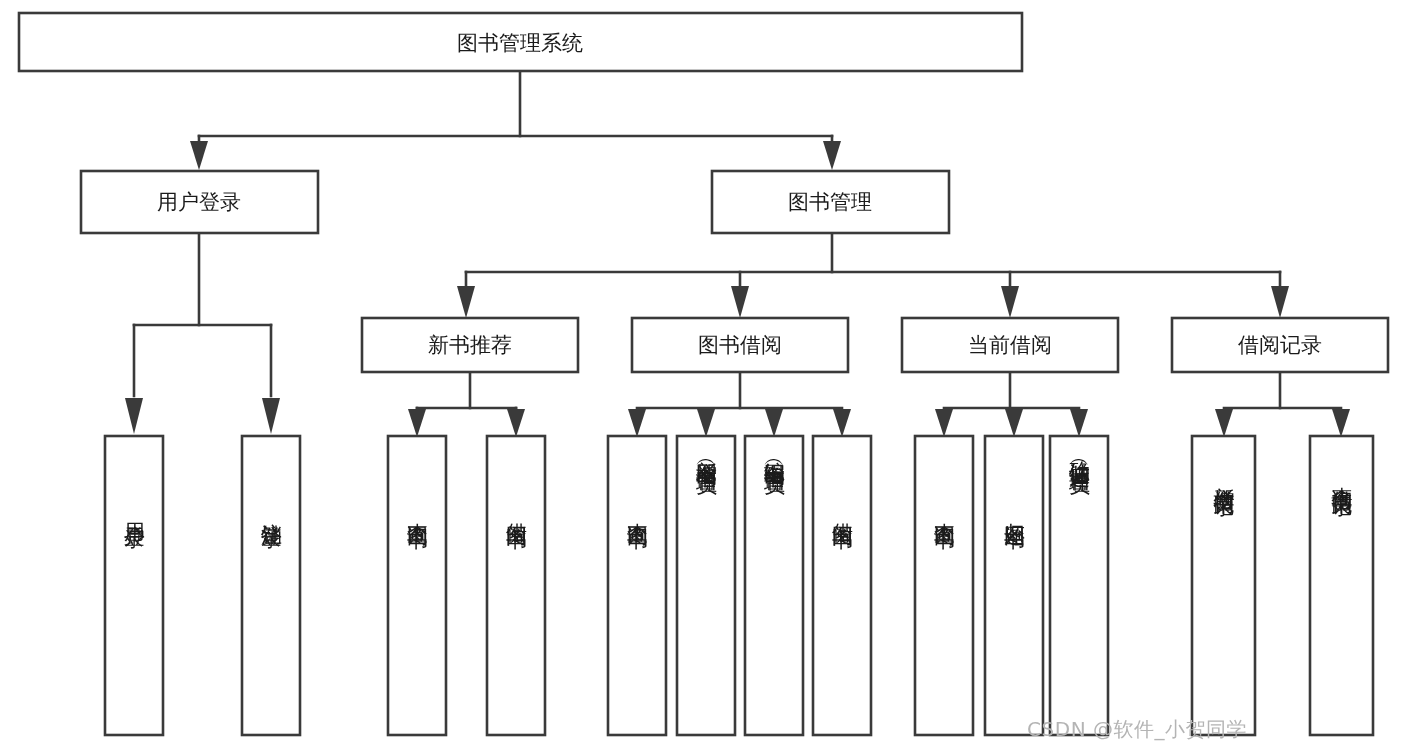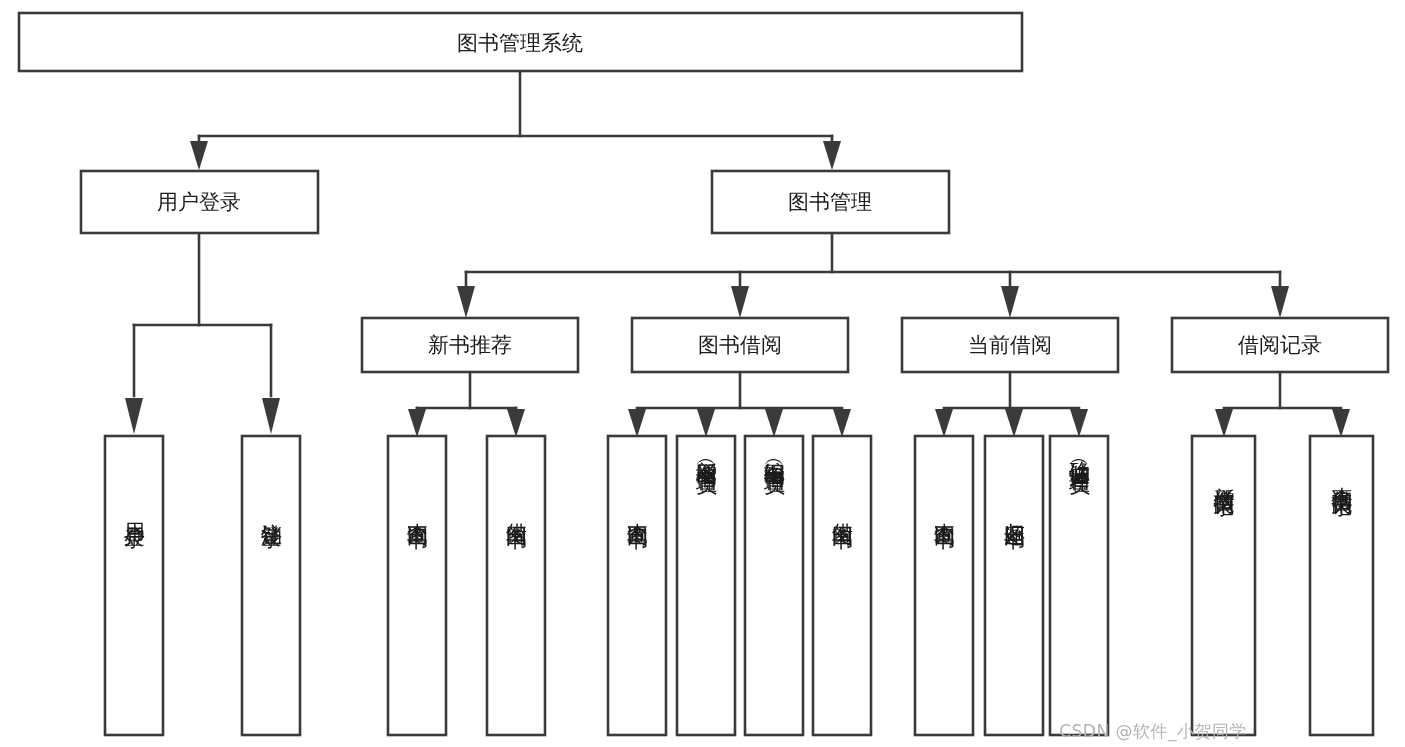--- a/index.html
+++ b/index.html
@@ -62,21 +62,21 @@
     line-height: 1.0;
     letter-spacing: 2px;
     color: #1b1b1b;
     white-space: nowrap;
   }
   .watermark {
     position: absolute;
     right: 8px;
     bottom: 4px;
     color: #b4b4b4;
-    font-size: 17px;
+    font-size: 20px;
     font-family: "DejaVu Sans", "Liberation Sans", sans-serif;
     letter-spacing: 0.5px;
     white-space: nowrap;
   }
 </style>
 </head>
 <body>
 
 <div id="diagram-root">
 

